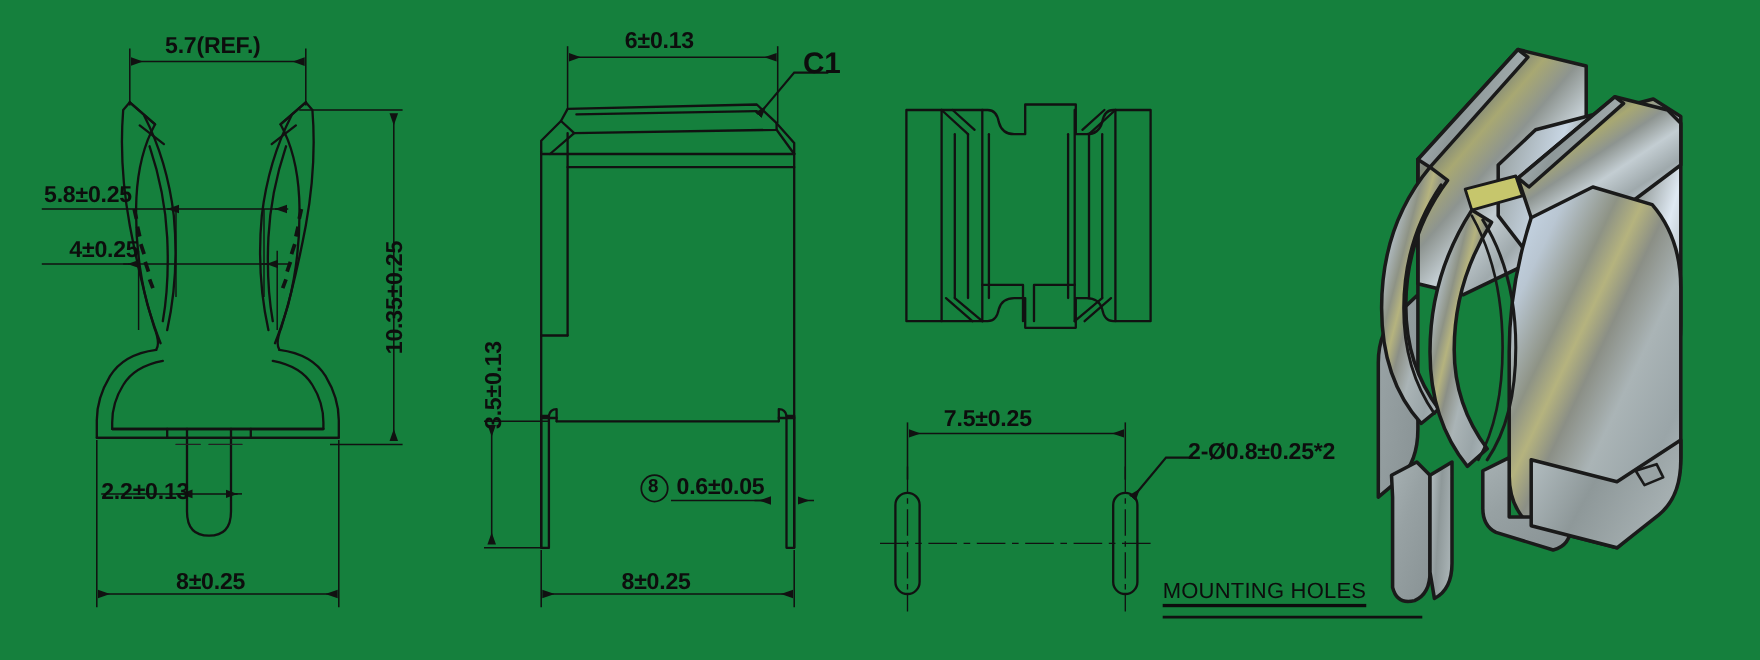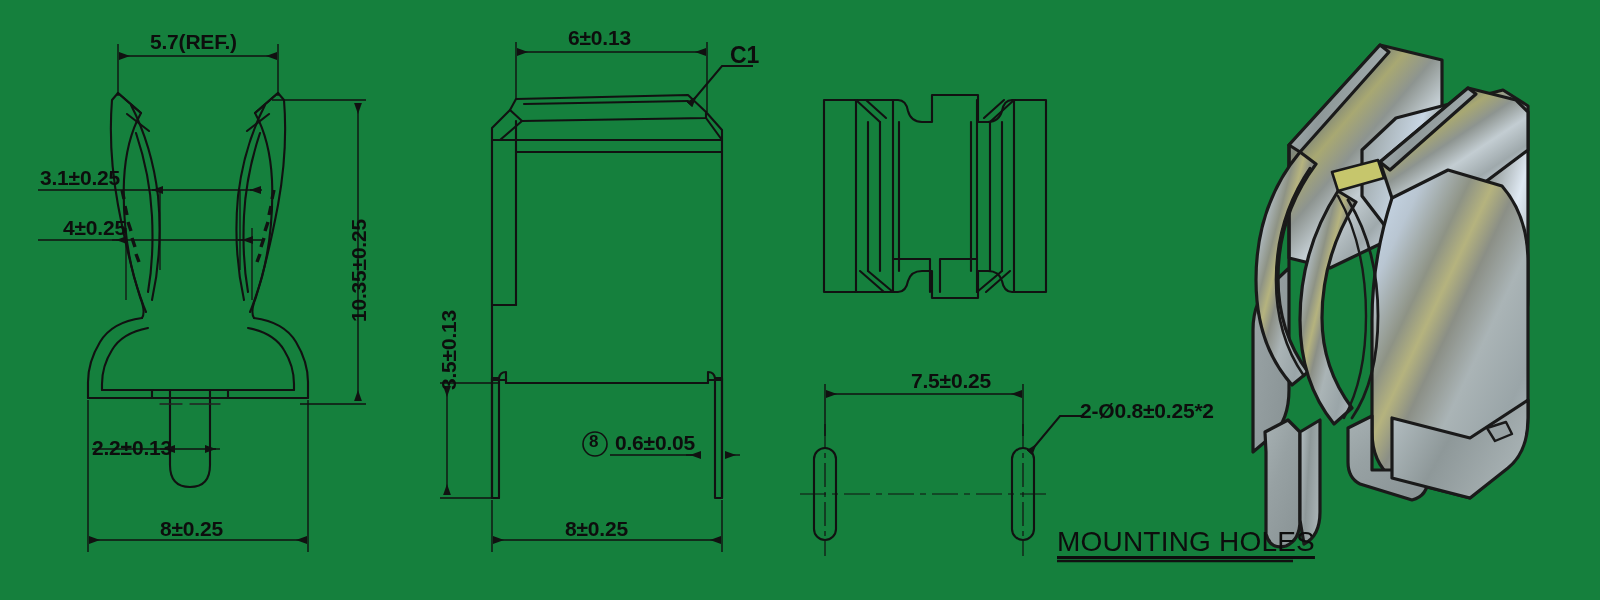--- a/index.html
+++ b/index.html
@@ -32,28 +32,28 @@
   .dim-text {
     position: absolute;
     font-family: "Liberation Sans", sans-serif;
     font-weight: bold;
     color: #0d0d0d;
     white-space: nowrap;
     line-height: 1;
     letter-spacing: -0.2px;
   }
   .t-main   { font-size: 21px; }
-  .t-big    { font-size: 23px; text-align: right; }
+  .t-big    { font-size: 27px; text-align: right; }
   .rot90    { transform-origin: 0 0; }
   .underline-label {
     text-decoration: underline;
     text-underline-offset: 5px;
     text-decoration-thickness: 2.5px;
     font-weight: normal;
-    font-size: 28px;
+    font-size: 20px;
     letter-spacing: 0.2px;
   }
 </style>
 </head>
 <body>
 
 <div id="sheet">
 
   <svg id="drawing-svg" viewBox="0 0 1600 600">
     <defs>
@@ -310,21 +310,21 @@
                Q1428,496 1412,500 L1360,484 Q1348,478 1348,462 Z" fill="url(#chromeFlat)"></path>
 
       <path d="M1392,478 L1470,498 L1508,468 Q1528,452 1528,418 L1528,400 L1470,438 L1392,418 Z" fill="url(#chromeEdge)"></path>
 
       <path d="M1487,428 L1506,422 L1512,434 L1495,441 Z" fill="#98a2a4" stroke-width="2.4"></path>
     </g>
   </svg>
 
   <div class="dim-text t-main" style="left:150px; top:31px;">5.7(REF.)</div>
 
-  <div class="dim-text t-main" style="left:40px; top:167px;">3.1±0.25</div>
+  <div class="dim-text t-main" style="left:40px; top:167px;">5.8±0.25</div>
 
   <div class="dim-text t-main" style="left:43px; top:217px;margin-left:20px;">4±0.25</div>
 
   <div class="dim-text t-main rot90" style="left:348px; top:322px; transform: rotate(-90deg);">10.35±0.25</div>
 
   <div class="dim-text t-main" style="left:92px; top:437px;">2.2±0.13</div>
 
   <div class="dim-text t-main" style="left:160px; top:518px;">8±0.25</div>
 
   <div class="dim-text t-main" style="left:568px; top:27px;">6±0.13</div>
@@ -332,19 +332,19 @@
   <div class="dim-text t-big" style="left:730px; top:44px;">C1</div>
 
   <div class="dim-text t-main rot90" style="left:438px; top:390px; transform: rotate(-90deg);">3.5±0.13</div>
 
   <div class="dim-text t-main" style="left:589px; top:433px; font-size:17px;">8</div>
 
   <div class="dim-text t-main" style="left:615px; top:432px;">0.6±0.05</div>
 
   <div class="dim-text t-main" style="left:565px; top:518px;">8±0.25</div>
 
-  <div class="dim-text t-main" style="left:911px; top:370px;">7.5±0.25</div>
+  <div class="dim-text t-main" style="left:858px; top:370px;">7.5±0.25</div>
 
   <div class="dim-text t-main" style="left:1056px; top:400px;margin-left:24px;">2-Ø0.8±0.25*2</div>
 
   <div class="dim-text underline-label" style="left:1057px; top:528px;">MOUNTING HOLES</div>
 
 </div>
 
 </body></html>

